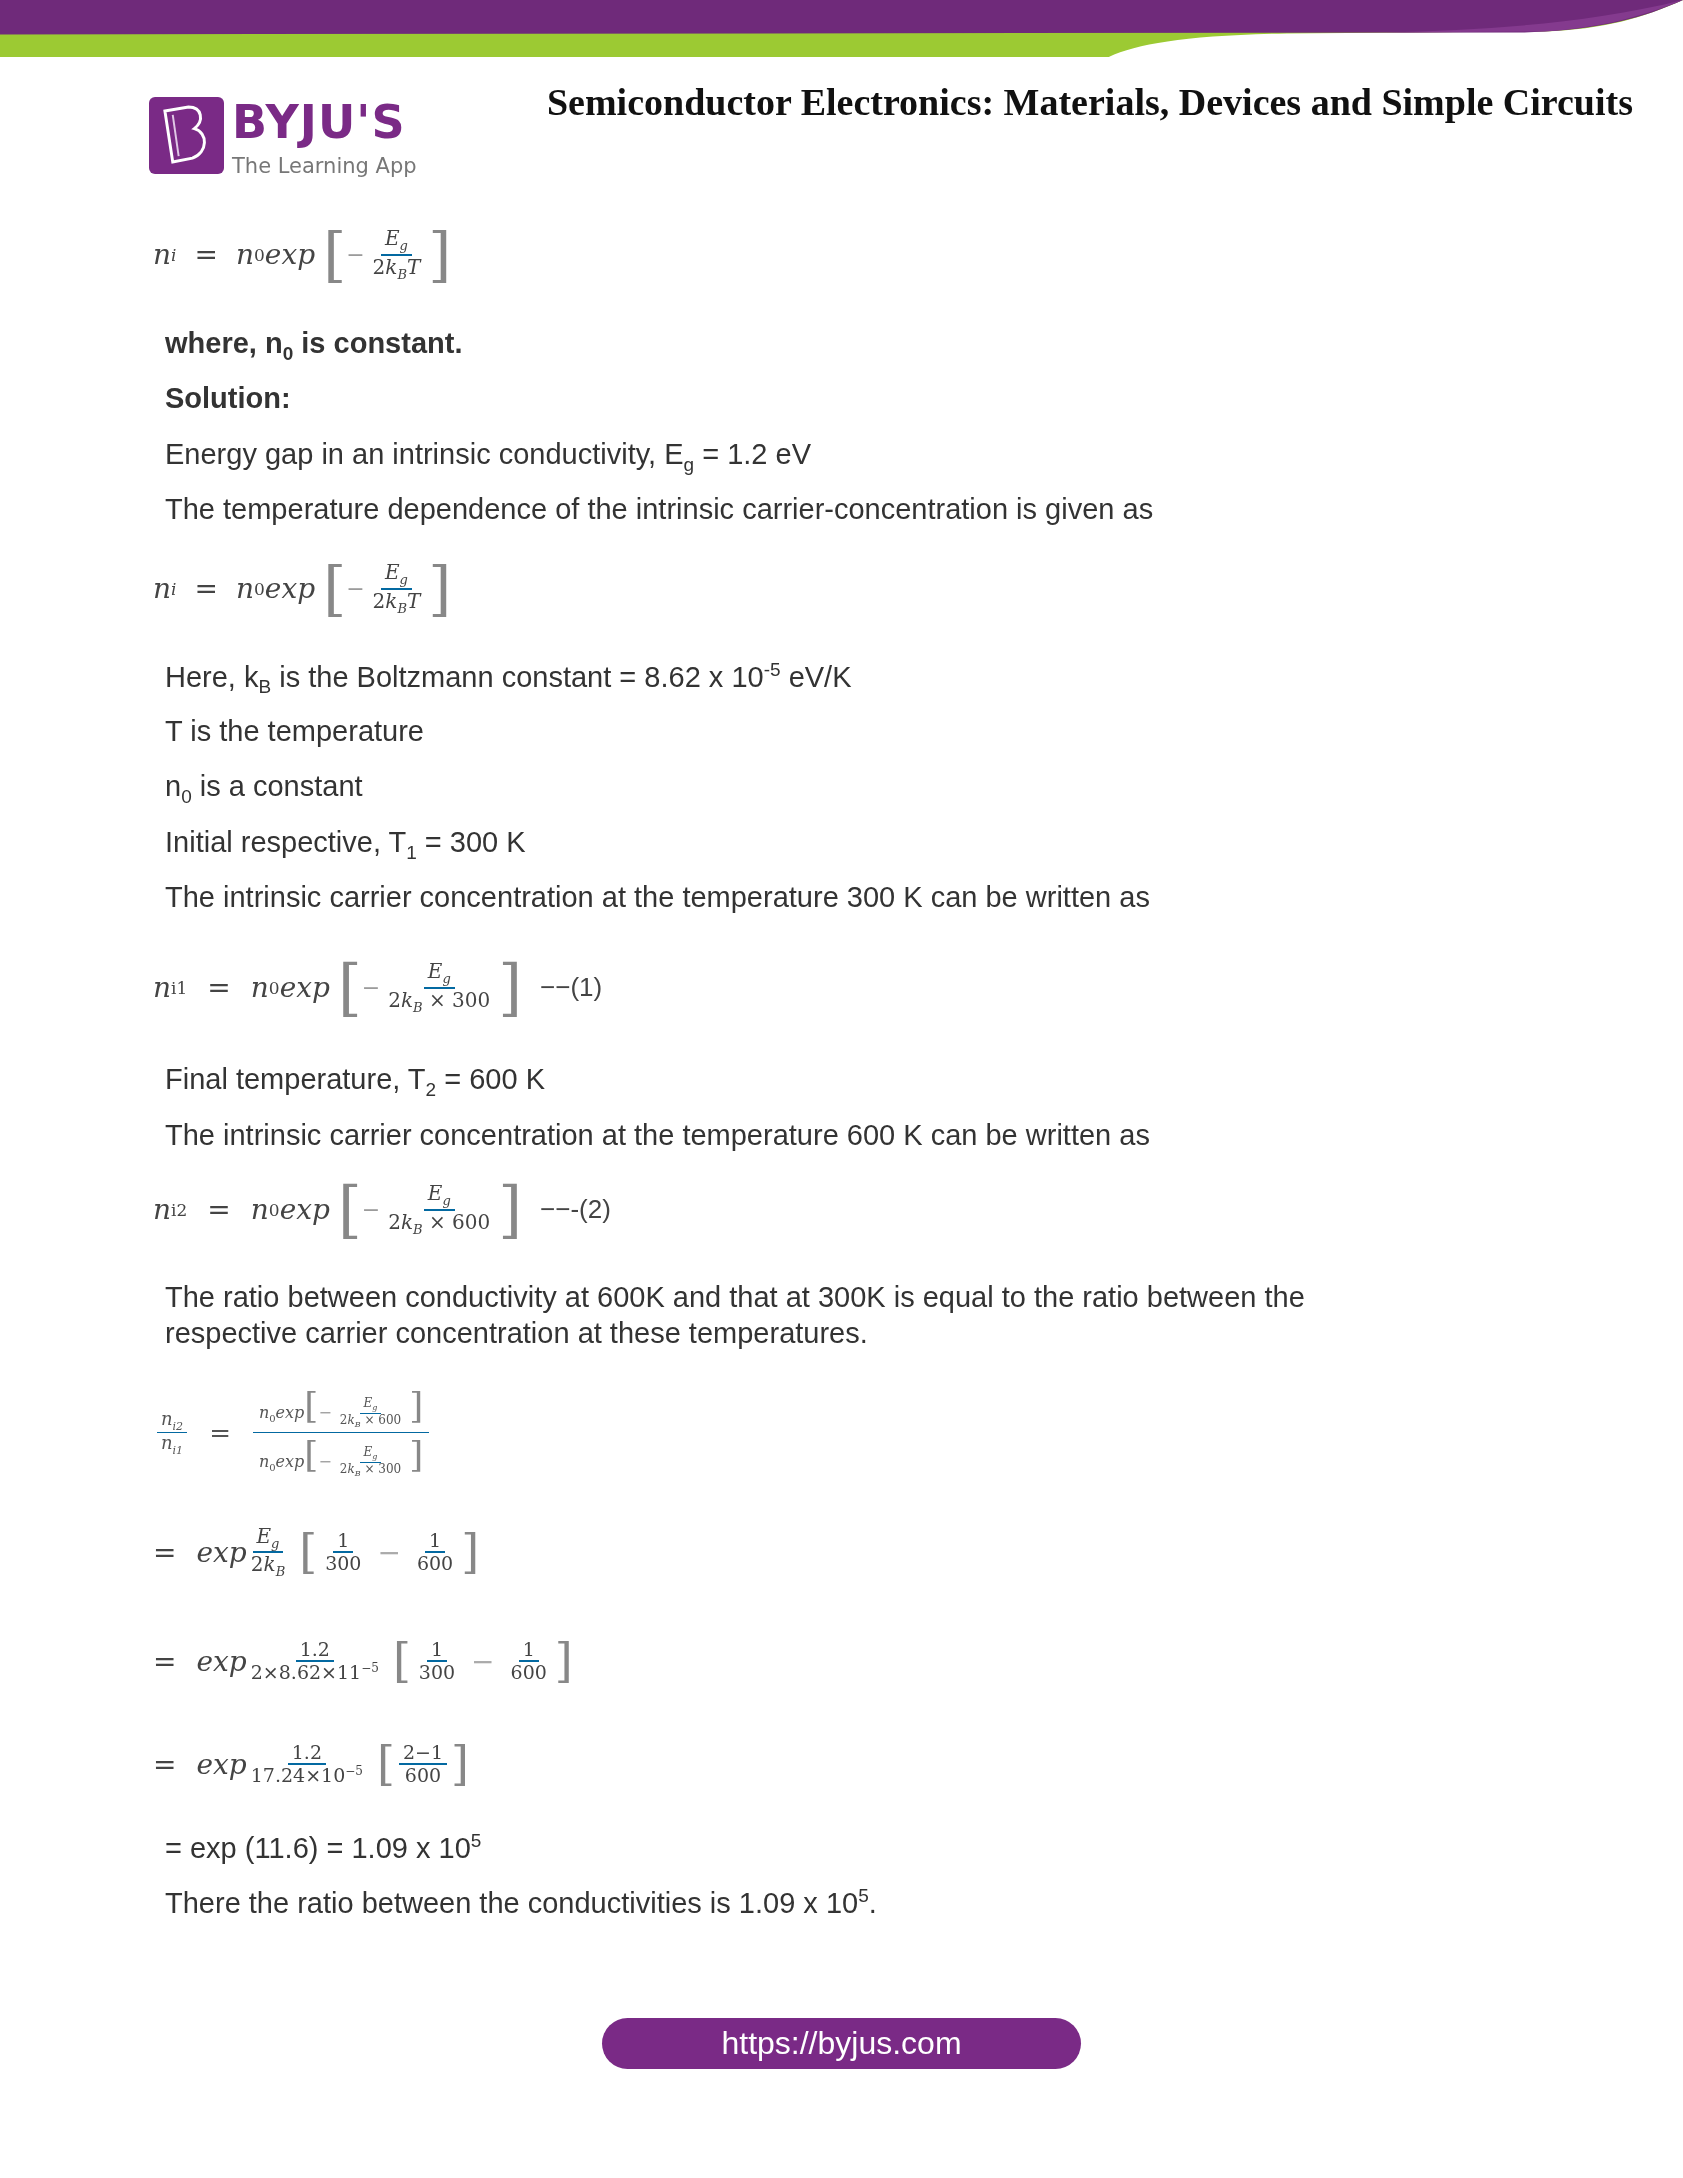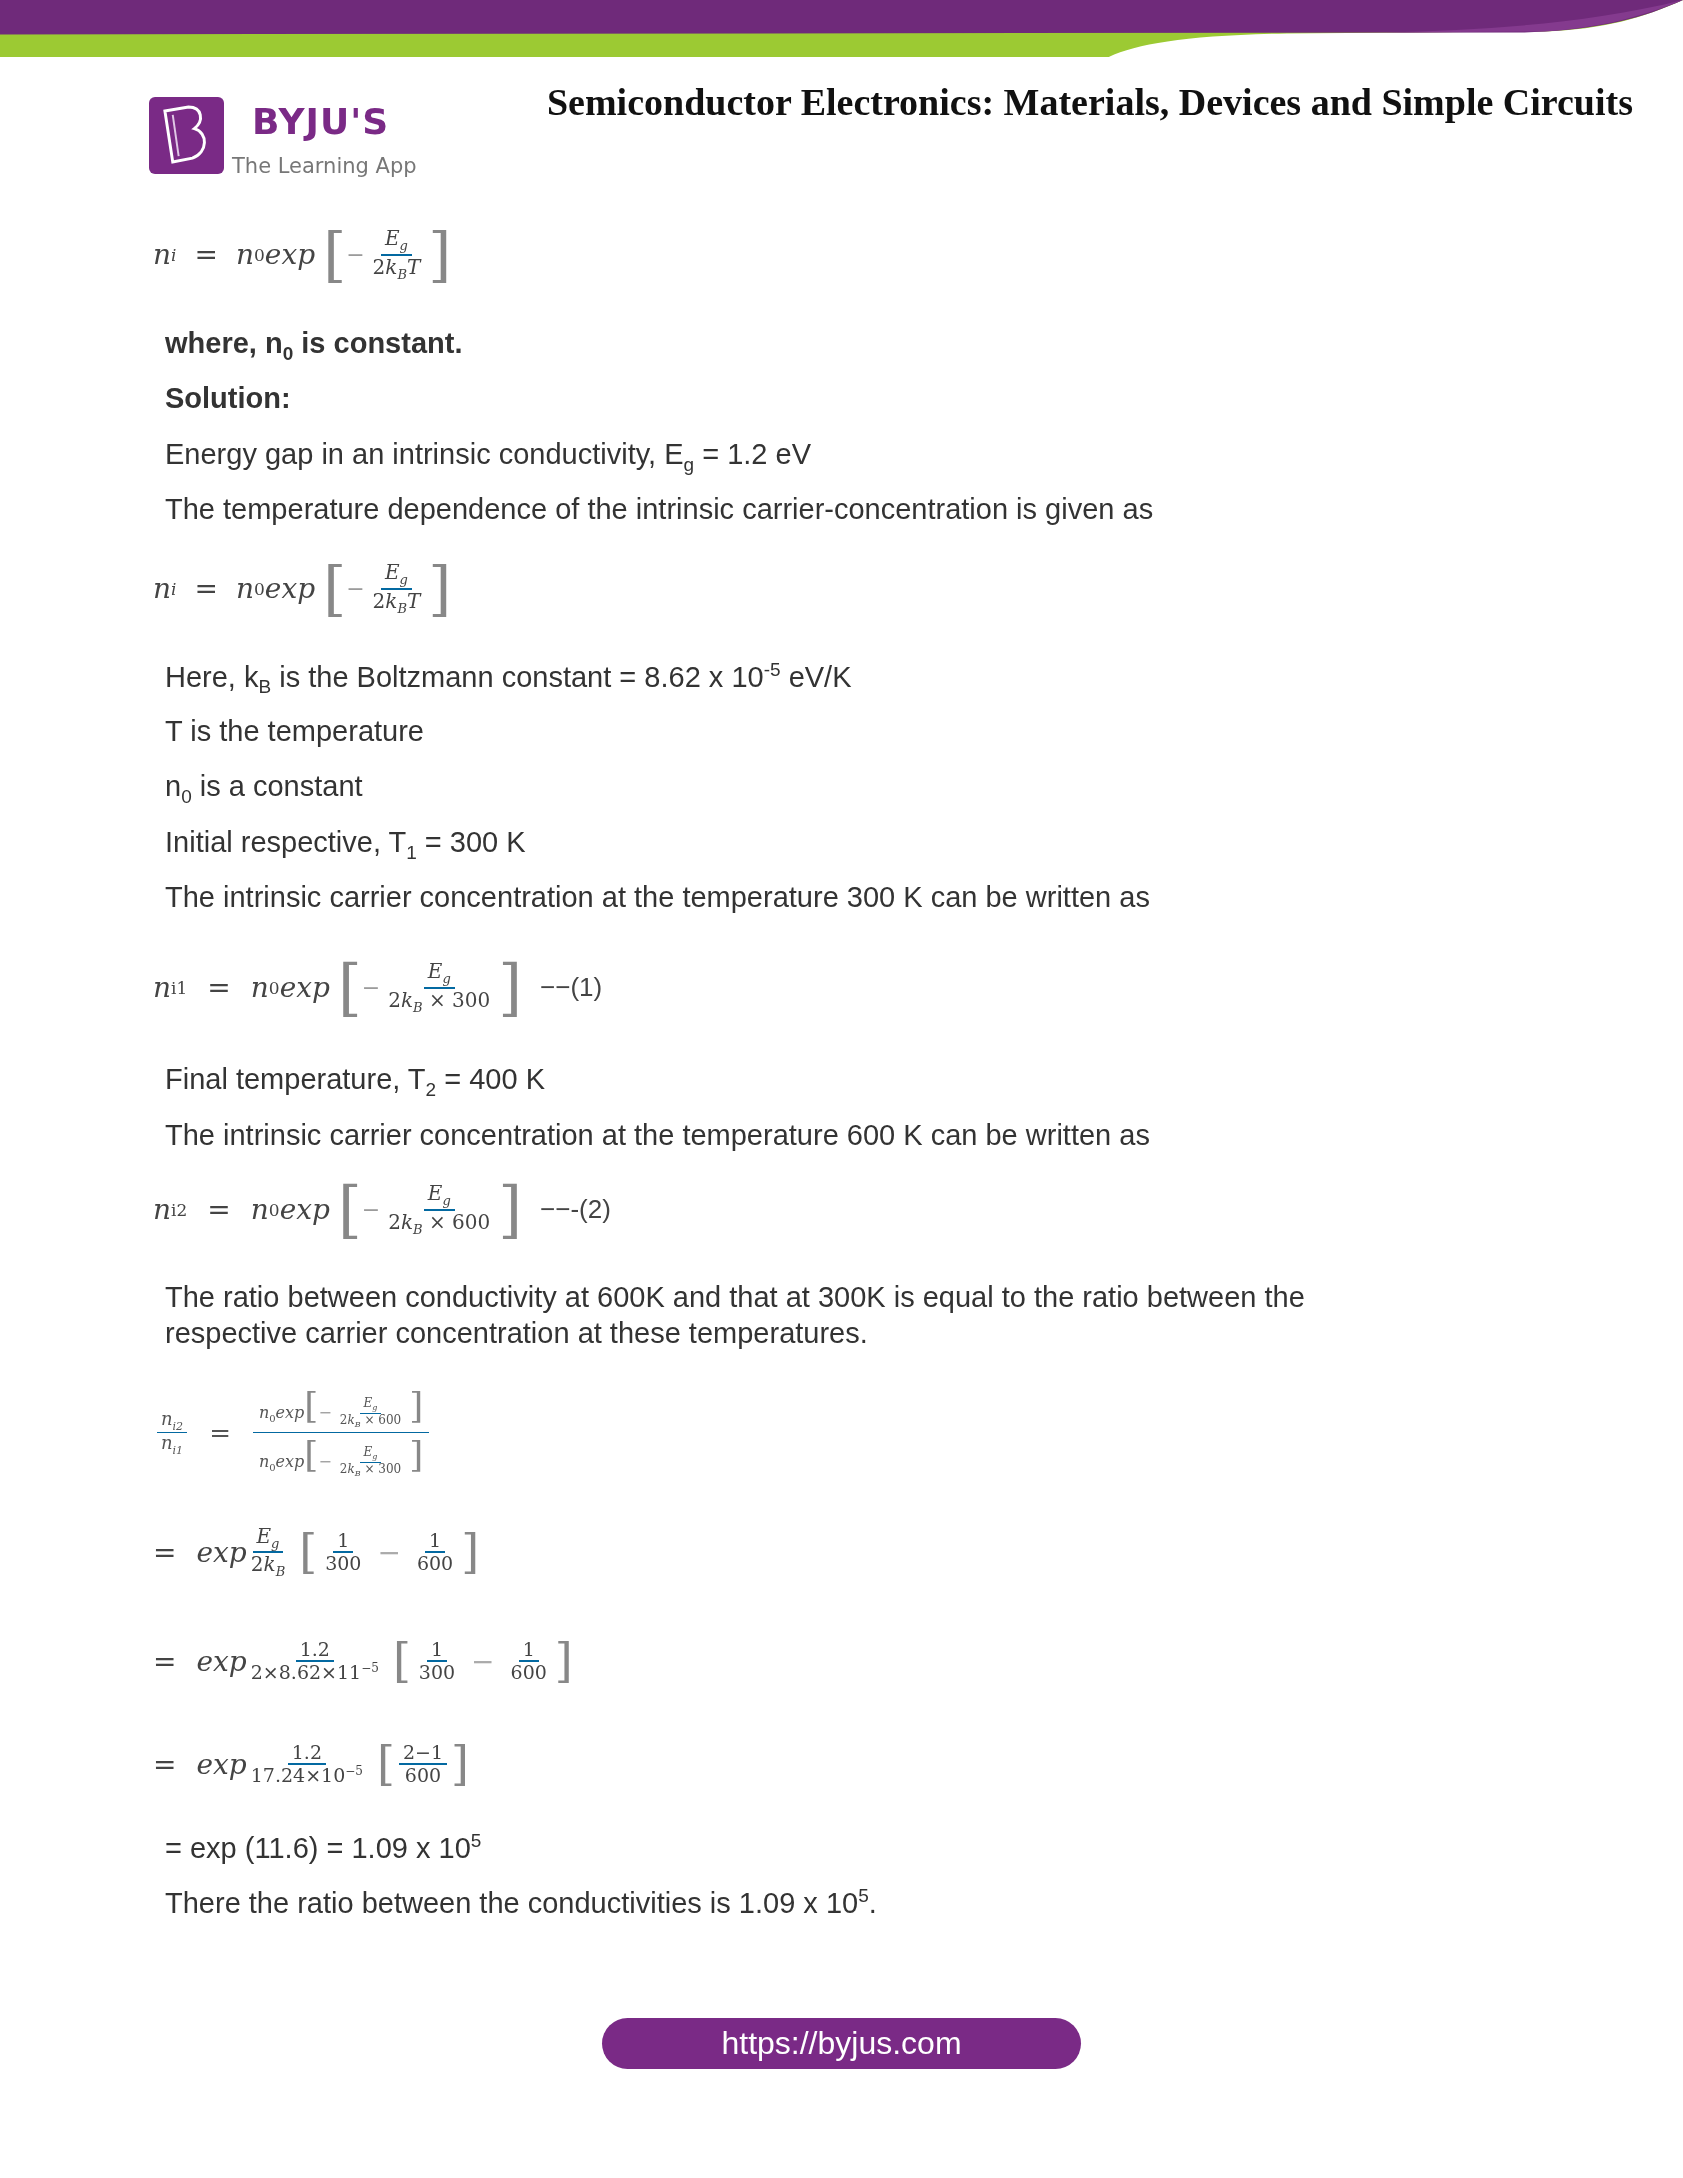--- a/index.html
+++ b/index.html
@@ -2,21 +2,21 @@
 <html><head>
 <meta charset="utf-8">
 <style>
   html,body{margin:0;padding:0;background:#ffffff;}
   body{width:1683px;height:2178px;position:relative;overflow:hidden;font-family:"Liberation Sans",sans-serif;color:#333;}
   .banner{position:absolute;left:0;top:0;width:1683px;height:61px;}
   .logo{position:absolute;left:149px;top:97px;display:flex;align-items:flex-start;}
   .logo-box{width:75px;height:77px;background:#7a2a86;border-radius:6px;position:relative;}
   .logo-box svg{position:absolute;left:10px;top:8px;}
   .logo-text{margin-left:8px;}
-  .logo-brand{font-family:"DejaVu Sans",sans-serif;font-weight:bold;font-size:36px;color:#7a2a86;line-height:50px;letter-spacing:1px;margin-left:20px;}
+  .logo-brand{font-family:"DejaVu Sans",sans-serif;font-weight:bold;font-size:46px;color:#7a2a86;line-height:50px;letter-spacing:1px;}
   .logo-tag{font-family:"DejaVu Sans",sans-serif;font-size:21px;color:#777;line-height:26px;margin-top:6px;}
   .title{position:absolute;right:50px;top:79px;text-align:right;font-family:"Liberation Serif",serif;font-weight:bold;font-size:38px;line-height:46px;color:#111;}
   .content{position:absolute;left:149px;top:0;width:1386px;}
   .p{position:absolute;left:16px;font-size:29px;color:#333;white-space:nowrap;}
   .p.bold{font-weight:bold;}
   .p sub,.p sup{font-size:19px;}
   .eq{position:absolute;left:4px;font-family:"DejaVu Serif",serif;font-style:italic;color:#444;display:flex;align-items:center;white-space:nowrap;}
   .eq .up{font-style:normal;}
   .frac{display:inline-flex;flex-direction:column;align-items:center;vertical-align:middle;margin:0 4px;}
   .frac .num{border-bottom:2px solid #0369a1;padding:0 4px;line-height:1.1;}
@@ -106,21 +106,21 @@
     <span class="br" style="font-size:61px;margin-left:8px">[</span>
     <span class="up" style="color:#999;font-size:22px">−</span>
     <span class="frac" style="font-size:20px">
         <span class="num"><span>E</span><sub style="font-size:13px">g</sub></span>
         <span class="den"><span class="up">2</span>k<sub style="font-size:13px">B</sub> <span class="up">× 300</span></span>
       </span>
     <span class="br" style="font-size:61px">]</span>
     <span class="tag" style="font-size:26px">−−(1)</span>
   </div>
 
-  <div class="p" style="top:1063px"><span>Final temperature, T</span><sub>2</sub><span> = 400 K</span></div>
+  <div class="p" style="top:1063px"><span>Final temperature, T</span><sub>2</sub><span> = 600 K</span></div>
   <div class="p" style="top:1119px">The intrinsic carrier concentration at the temperature 600 K can be written as</div>
 
   <div class="eq" style="top:1174px;font-size:28px;">
     <span>n</span>
       <sub class="up" style="font-size:17px">i2</sub>
     <span class="up" style="margin:0 20px">=</span>
     <span>n</span>
       <sub class="up" style="font-size:17px">0</sub>
       <span>exp</span>
     <span class="br" style="font-size:61px;margin-left:8px">[</span>

